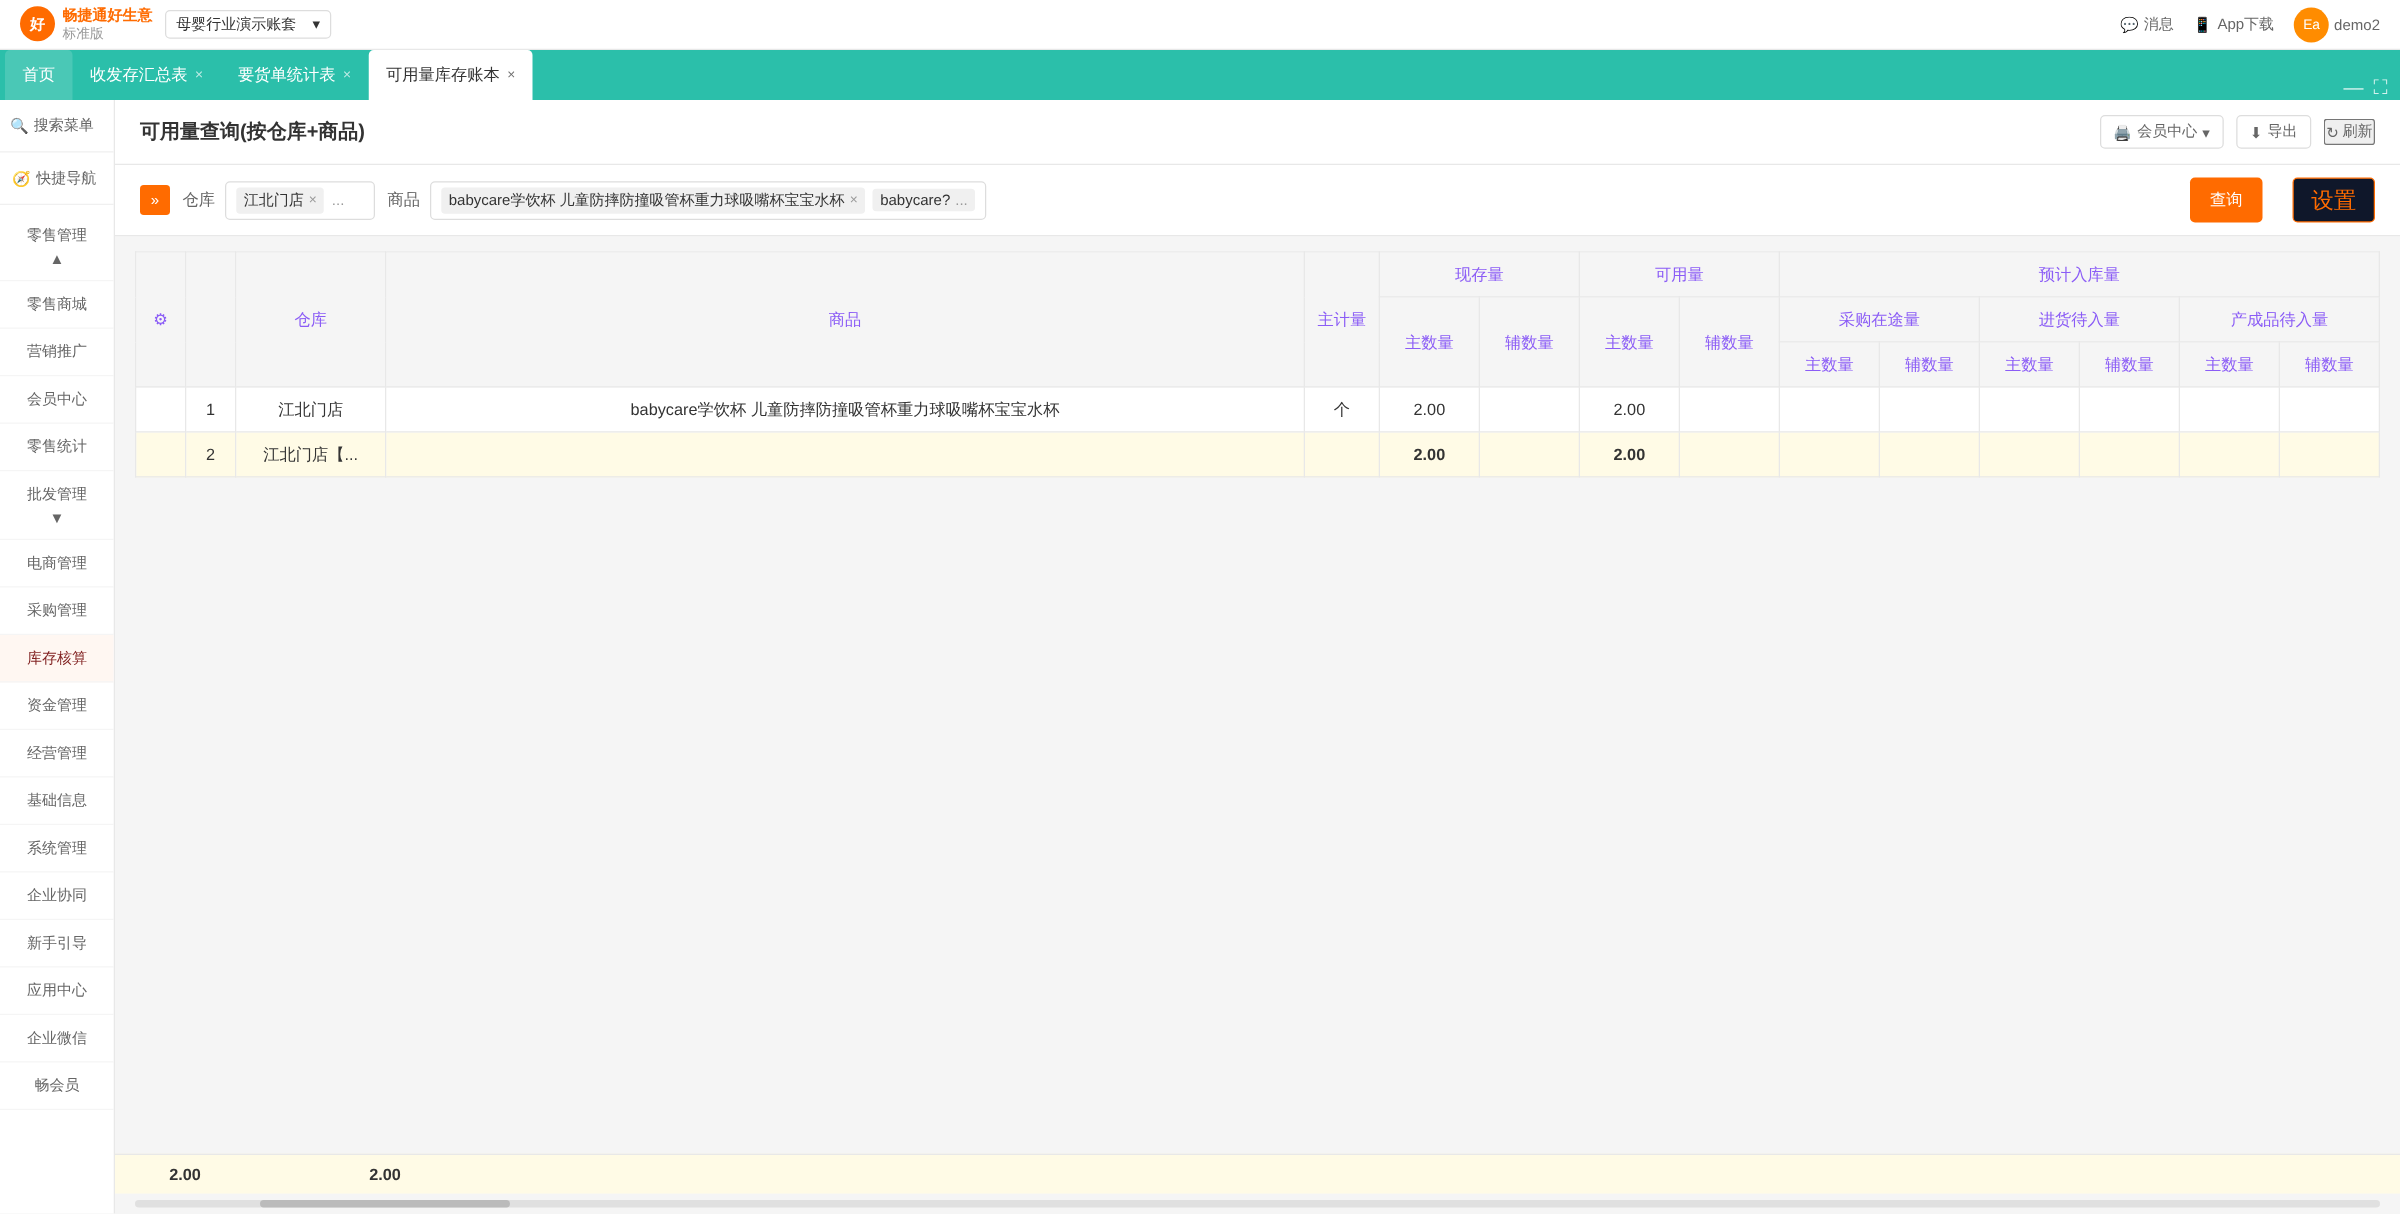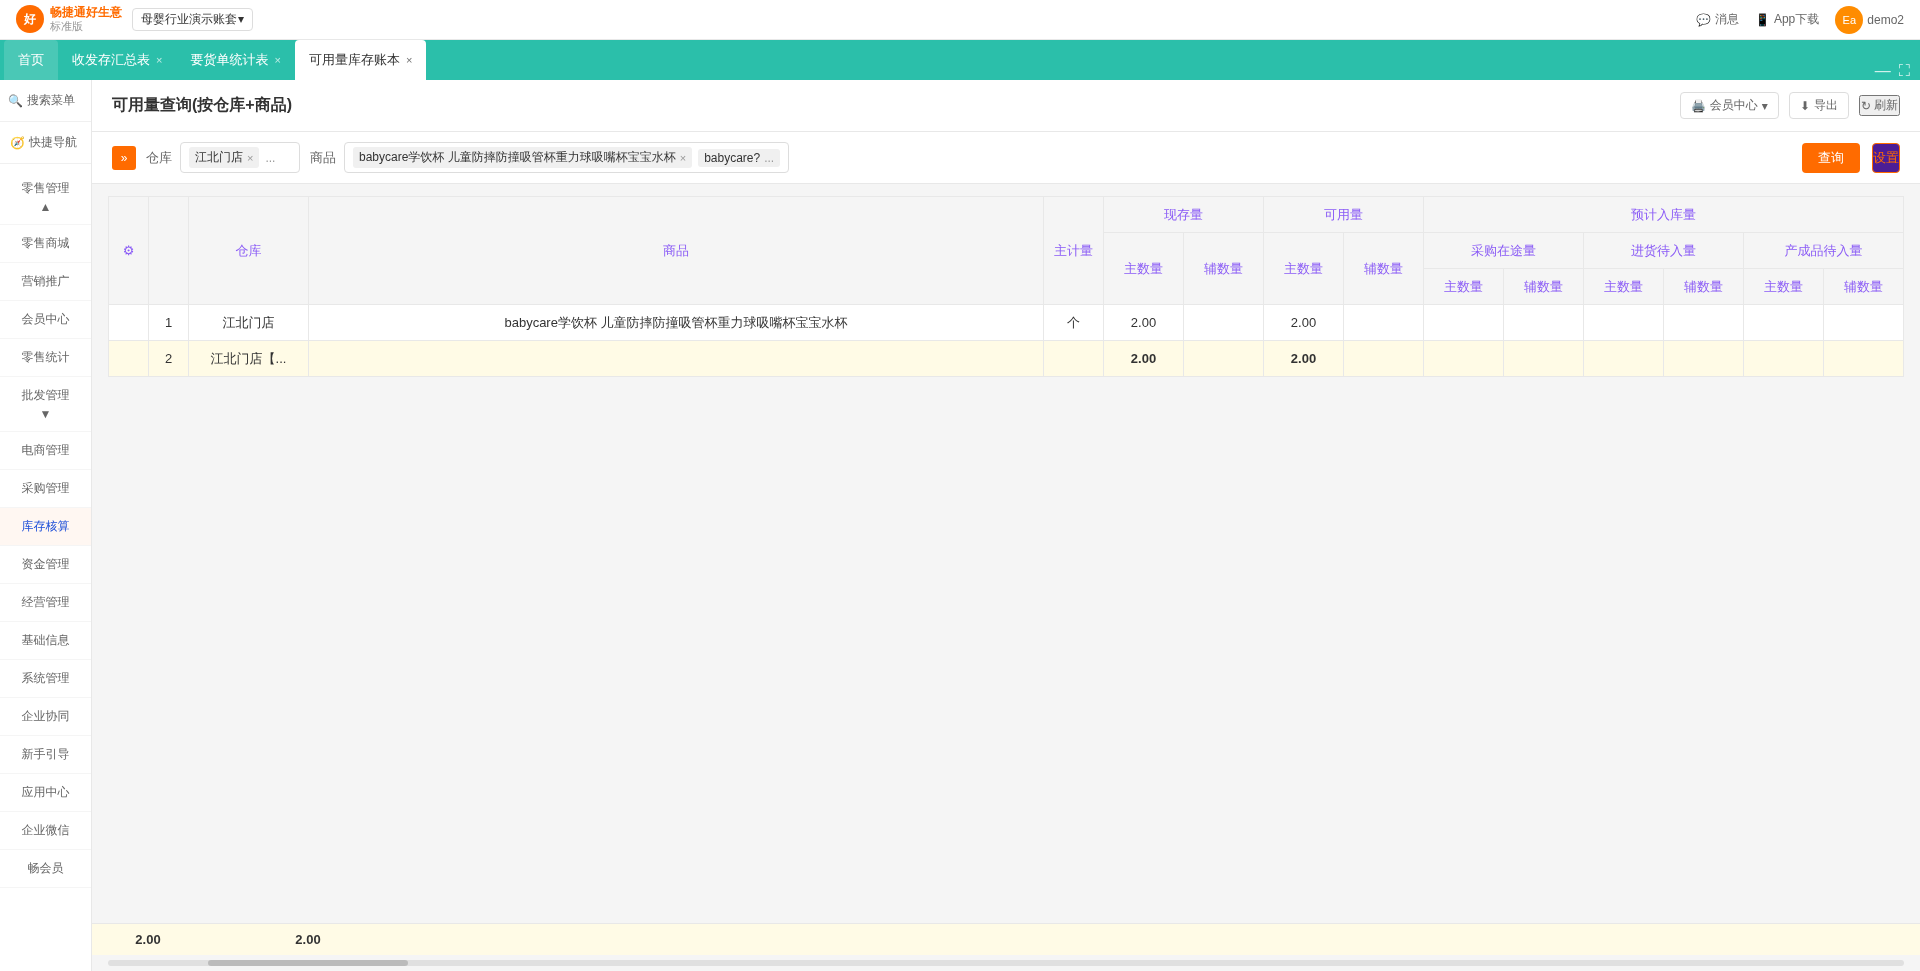--- a/index.html
+++ b/index.html
@@ -5,21 +5,21 @@
     * { box-sizing: border-box; margin: 0; padding: 0; }
     body { font-family: 'Microsoft YaHei', Arial, sans-serif; font-size: 13px; color: #333; background: #f5f5f5; display: flex; flex-direction: column; height: 971px; overflow: hidden; }
 
     
     .top-bar { height: 40px; background: #fff; display: flex; align-items: center; justify-content: space-between; padding: 0 16px; border-bottom: 1px solid #e8e8e8; flex-shrink: 0; }
     .top-bar-left { display: flex; align-items: center; gap: 10px; }
     .logo { display: flex; align-items: center; gap: 6px; }
     .logo-icon { width: 28px; height: 28px; background: #ff6b00; border-radius: 50%; display: flex; align-items: center; justify-content: center; color: white; font-size: 12px; font-weight: bold; }
     .logo-text { font-size: 12px; color: #ff6b00; font-weight: bold; line-height: 1.2; }
     .logo-sub { font-size: 11px; color: #999; }
-    .store-selector { display: flex; align-items: center; gap: 1px; border: 1px solid #ddd; border-radius: 4px; padding: 2px 8px; font-size: 12px; color: #333; cursor: pointer; background: #fff; }
+    .store-selector { display: flex; align-items: center; gap: 13px; border: 1px solid #ddd; border-radius: 4px; padding: 2px 8px; font-size: 12px; color: #333; cursor: pointer; background: #fff; }
     .top-bar-right { display: flex; align-items: center; gap: 16px; }
     .top-bar-btn { display: flex; align-items: center; gap: 4px; font-size: 12px; color: #666; cursor: pointer; }
     .user-avatar { width: 28px; height: 28px; border-radius: 50%; background: #ff8c00; display: flex; align-items: center; justify-content: center; color: white; font-size: 11px; }
 
     
     .nav-tabs { height: 40px; background: #2bbfaa; display: flex; align-items: flex-end; padding-left: 4px; flex-shrink: 0; }
     .nav-tab { height: 40px; padding: 0 14px; display: flex; align-items: center; gap: 6px; font-size: 13px; color: #fff; cursor: pointer; border-radius: 4px 4px 0 0; background: transparent; }
     .nav-tab.active { background: #fff; color: #333; }
     .nav-tab .tab-close { font-size: 11px; opacity: 0.7; cursor: pointer; }
     .nav-tab-home { background: rgba(255,255,255,0.15); }
@@ -30,42 +30,42 @@
     
     .main-layout { display: flex; flex: 1; overflow: hidden; }
 
     
     .sidebar { width: 92px; background: #fff; border-right: 1px solid #e8e8e8; display: flex; flex-direction: column; flex-shrink: 0; overflow-y: auto; }
     .sidebar-search { padding: 8px 6px; border-bottom: 1px solid #f0f0f0; }
     .sidebar-search-btn { width: 100%; background: none; border: none; color: #666; font-size: 12px; cursor: pointer; display: flex; align-items: center; gap: 4px; padding: 4px 2px; }
     .sidebar-nav { padding: 4px 0; border-bottom: 1px solid #f0f0f0; }
     .sidebar-nav-item { display: flex; align-items: center; gap: 4px; padding: 8px 10px; font-size: 12px; color: #666; cursor: pointer; }
     .sidebar-item { padding: 10px 0; text-align: center; font-size: 12px; color: #666; cursor: pointer; display: flex; flex-direction: column; align-items: center; gap: 3px; border-bottom: 1px solid #f5f5f5; }
-    .sidebar-item.active { color: #1d4ed8; background: #fff7f2; }
+    .sidebar-item.active { color: #7f1d1d; background: #fff7f2; }
 
     
     .content-area { flex: 1; display: flex; flex-direction: column; overflow: hidden; background: #f5f5f5; }
     .page-header { background: #fff; padding: 12px 20px 12px; display: flex; align-items: center; justify-content: space-between; border-bottom: 1px solid #e8e8e8; }
     .page-title { font-size: 16px; font-weight: bold; color: #333; }
     .page-actions { display: flex; align-items: center; gap: 10px; }
     .page-action-btn { display: flex; align-items: center; gap: 4px; font-size: 12px; color: #666; cursor: pointer; border: 1px solid #ddd; padding: 4px 10px; border-radius: 4px; background: #fff; }
     .refresh-btn { font-size: 12px; color: #666; cursor: pointer; display: flex; align-items: center; gap: 3px; }
 
     
     .filter-area { background: #fff; padding: 10px 20px; border-bottom: 1px solid #e8e8e8; display: flex; align-items: center; gap: 10px; }
     .filter-toggle { width: 24px; height: 24px; background: #ff6b00; color: white; display: flex; align-items: center; justify-content: center; border-radius: 3px; cursor: pointer; font-size: 12px; }
     .filter-field { display: flex; align-items: center; gap: 8px; }
     .filter-label { font-size: 13px; color: #666; }
     .filter-input { border: 1px solid #ddd; border-radius: 4px; padding: 4px 8px; font-size: 12px; display: flex; align-items: center; gap: 6px; min-width: 120px; background: #fff; }
     .filter-tag { background: #f0f0f0; border-radius: 3px; padding: 2px 6px; font-size: 12px; display: flex; align-items: center; gap: 4px; }
     .filter-tag-close { cursor: pointer; color: #999; font-size: 11px; }
     .filter-more { color: #999; cursor: pointer; }
-    .filter-actions { margin-left: auto; display: flex; gap: 12px; }
+    .filter-actions { margin-left: auto; display: flex; gap: 24px; }
     .btn-query { background: #ff6b00; color: white; border: none; padding: 5px 16px; border-radius: 4px; cursor: pointer; font-size: 13px; }
-    .btn-settings { background: #4c1d95; color: #ff6b00; border: 1px solid #ff6b00; padding: 5px 0; border-radius: 4px; cursor: pointer; font-size: 13px; }
+    .btn-settings { background: #0f172a; color: #ff6b00; border: 1px solid #ff6b00; padding: 5px 14px; border-radius: 4px; cursor: pointer; font-size: 18px; }
 
     
     .table-container { flex: 1; overflow: auto; padding: 12px 16px; }
     .data-table { width: 100%; border-collapse: collapse; background: #fff; border: 1px solid #e8e8e8; }
     .data-table th, .data-table td { border: 1px solid #e8e8e8; padding: 0; text-align: center; font-size: 13px; }
     .data-table thead th { background: #f5f5f5; color: #8b5cf6; font-weight: normal; height: 36px; }
     .data-table tbody td { height: 36px; color: #333; }
     .th-setting { width: 40px; }
     .th-no { width: 40px; }
     .col-warehouse { width: 120px; }

